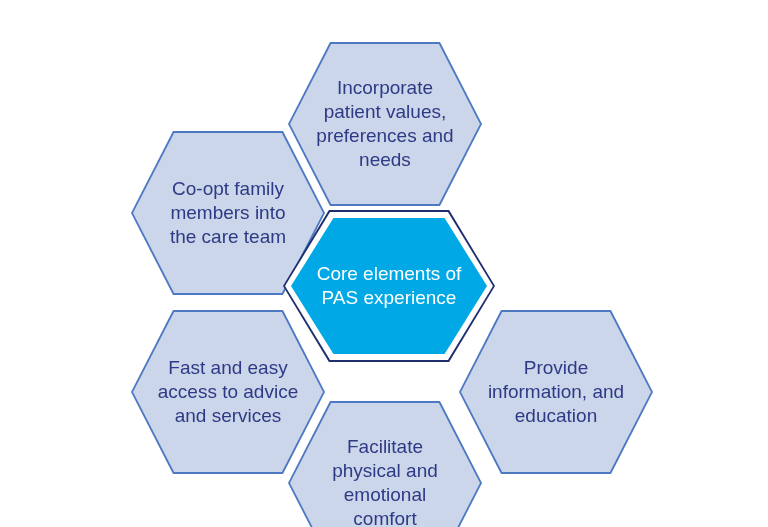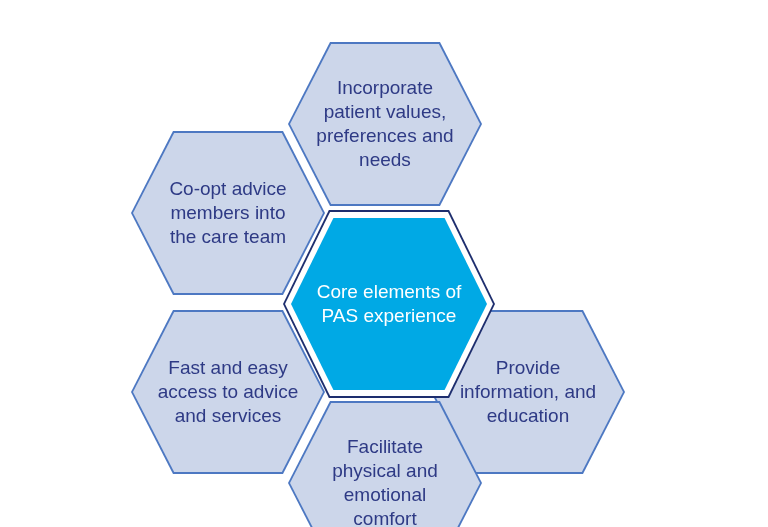--- a/index.html
+++ b/index.html
@@ -53,29 +53,29 @@
     white-space: pre-line;
     color: var(--label-text);
     font-size: 19px;
     line-height: 1.26;
     z-index: 2;
   }
   .pos-top          { left: 288px; top: 2px; }
   .pos-top-left     { left: 131px; top: 91px; }
   .pos-top-right    { left: 443px; top: 91px; }
   .pos-bottom-left  { left: 131px; top: 270px; }
-  .pos-bottom-right { left: 431px; top: 270px; }
+  .pos-bottom-right { left: 459px; top: 270px; }
   .pos-bottom       { left: 288px; top: 361px; }
 
   .center-hex {
     position: absolute;
     left: 283px;
     top: 170px;
     width: 212px;
-    height: 188px;
+    height: 152px;
     background: var(--center-border-outer);
   }
   .center-white {
     position: absolute;
     inset: 2px;
     background: var(--center-border-inner);
   }
   .center-fill {
     position: absolute;
     inset: 8px;
@@ -136,21 +136,21 @@
   <div class="hex hex-shape pos-bottom">
     <div class="hex-inner hex-shape"></div>
     <div class="hex-label">Facilitate
 physical and
 emotional
 comfort</div>
   </div>
 
   <div class="hex hex-shape pos-top-left">
     <div class="hex-inner hex-shape"></div>
-    <div class="hex-label">Co-opt advice
+    <div class="hex-label">Co-opt family
 members into
 the care team</div>
   </div>
 
   <div class="white-trapezoid"></div>
 
   <div class="center-hex hex-shape">
     <div class="center-white hex-shape"></div>
     <div class="center-fill hex-shape"></div>
     <div class="center-label">Core elements of

